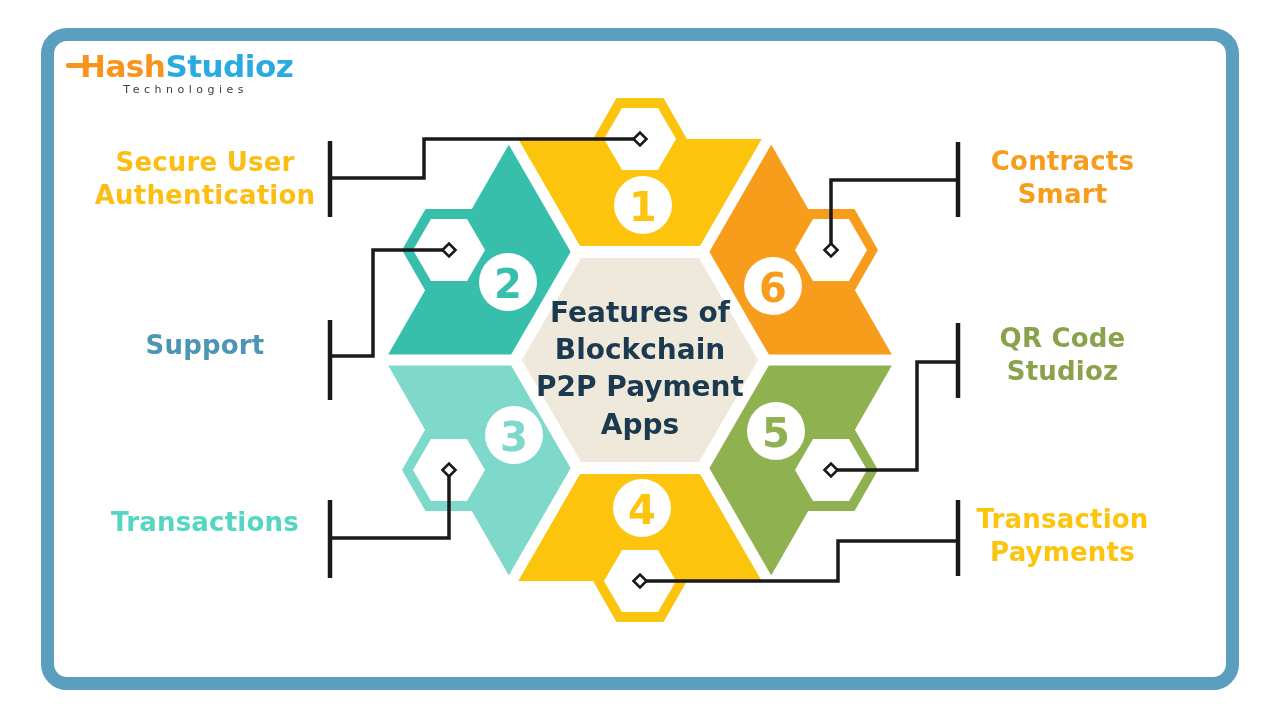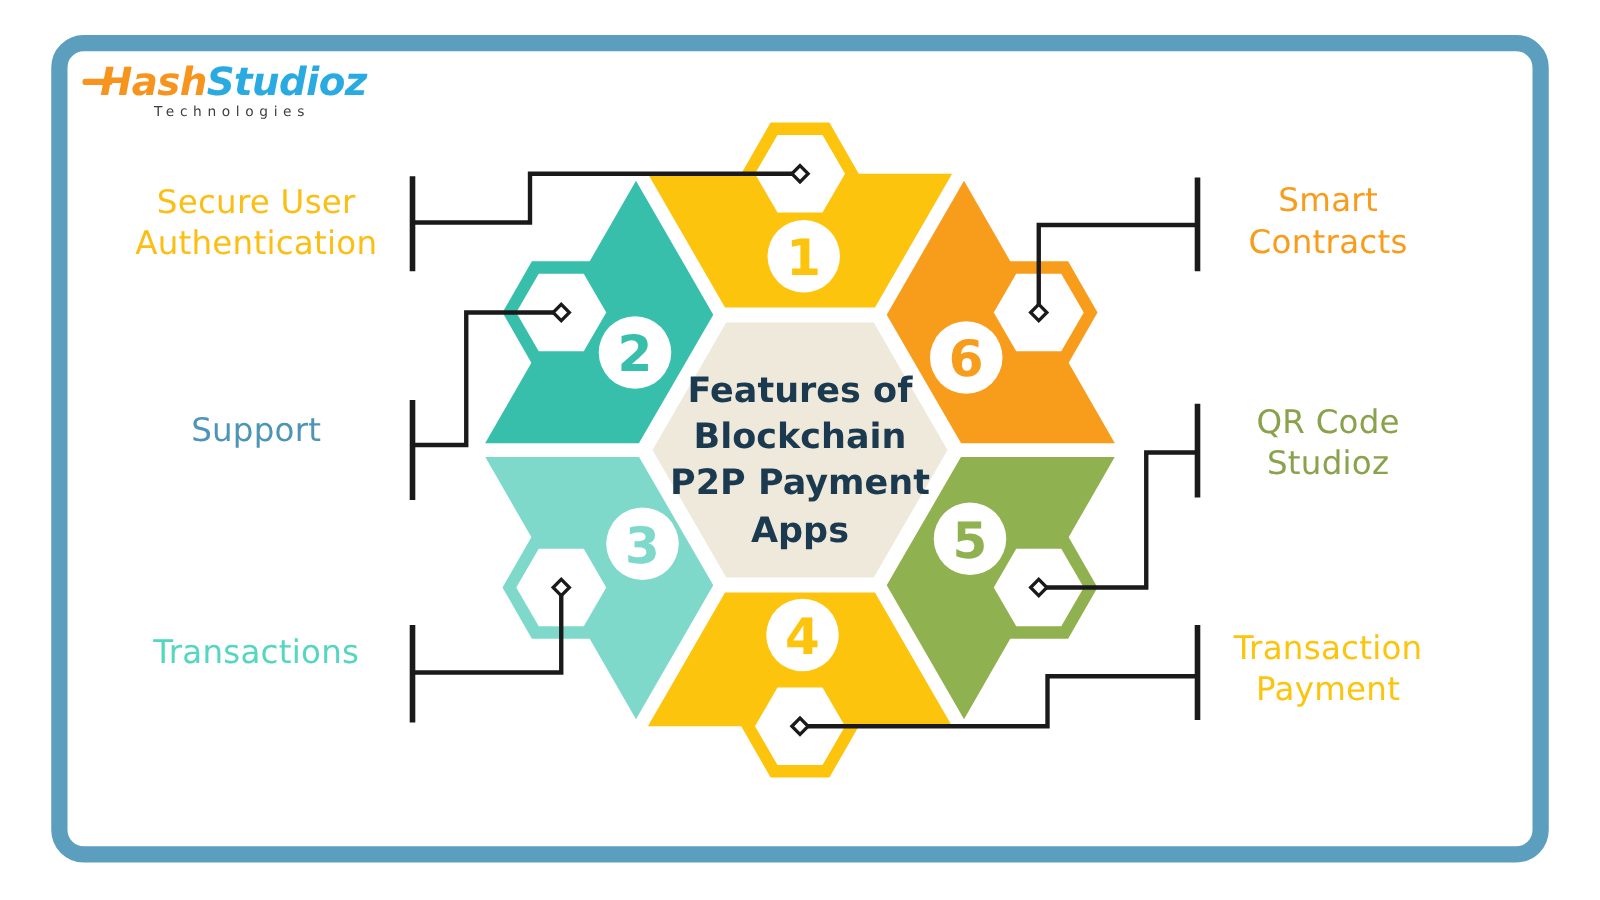--- a/index.html
+++ b/index.html
@@ -7,25 +7,25 @@
     width:1280px;height:720px;position:relative;overflow:hidden;
     background:#ffffff;font-family:"DejaVu Sans","Liberation Sans",sans-serif;
   }
   .frame{
     position:absolute;left:41px;top:28px;width:1198px;height:662px;
     border:13px solid #5B9EBE;border-radius:26px;box-sizing:border-box;
     background:#ffffff;
   }
   svg.canvas{position:absolute;left:0;top:0;}
   .label{
-    position:absolute;font-weight:400;font-size:26px;line-height:33px;
+    position:absolute;font-weight:700;font-size:26px;line-height:33px;
     text-align:center;letter-spacing:0.2px;
   }
   .logo{position:absolute;left:80px;top:48px;}
-  .logo-word{font-size:31px;font-weight:800;font-style:italic;letter-spacing:-0.5px;position:relative;white-space:nowrap;}
+  .logo-word{font-size:31px;font-weight:800;letter-spacing:-0.5px;position:relative;white-space:nowrap;}
   .h-bar{position:absolute;left:-14px;top:15px;width:24px;height:5px;background:#F7941E;border-radius:2px;}
   .logo-tagline{font-size:11px;font-weight:500;letter-spacing:4.5px;text-align:center;margin-top:-1px;padding-right:2px;}
   .num{font-size:40px;font-weight:700;}
   .title-line{font-size:28px;font-weight:700;}
   svg text{font-family:"DejaVu Sans","Liberation Sans",sans-serif;}
 </style>
 </head>
 <body>
 
 <div class="frame" style="border-color: rgb(91, 158, 190);"></div>
@@ -129,25 +129,25 @@
 
 <div class="label" style="left: 80px; top: 329px; width: 250px; color: rgb(77, 149, 183);">
   <div>Support</div>
 </div>
 
 <div class="label" style="left: 80px; top: 506px; width: 250px; color: rgb(84, 214, 192);">
   <div>Transactions</div>
 </div>
 
 <div class="label" style="left: 950px; top: 145px; width: 225px; color: rgb(248, 156, 28);">
+  <div>Contracts</div>
   <div>Smart</div>
-  <div>Contracts</div>
 </div>
 
 <div class="label" style="left: 950px; top: 322px; width: 225px; color: rgb(138, 162, 76);">
   <div>QR Code</div>
   <div>Studioz</div>
 </div>
 
 <div class="label" style="left: 950px; top: 503px; width: 225px; color: rgb(253, 196, 13);">
   <div>Transaction</div>
-  <div>Payment</div>
+  <div>Payments</div>
 </div>
 
 </body></html>

